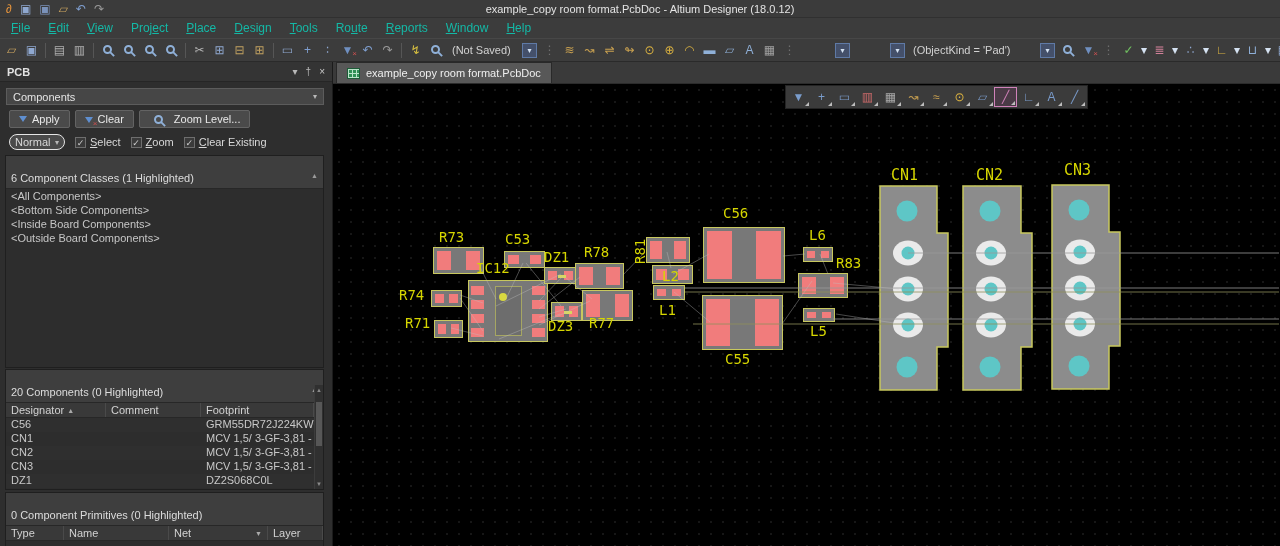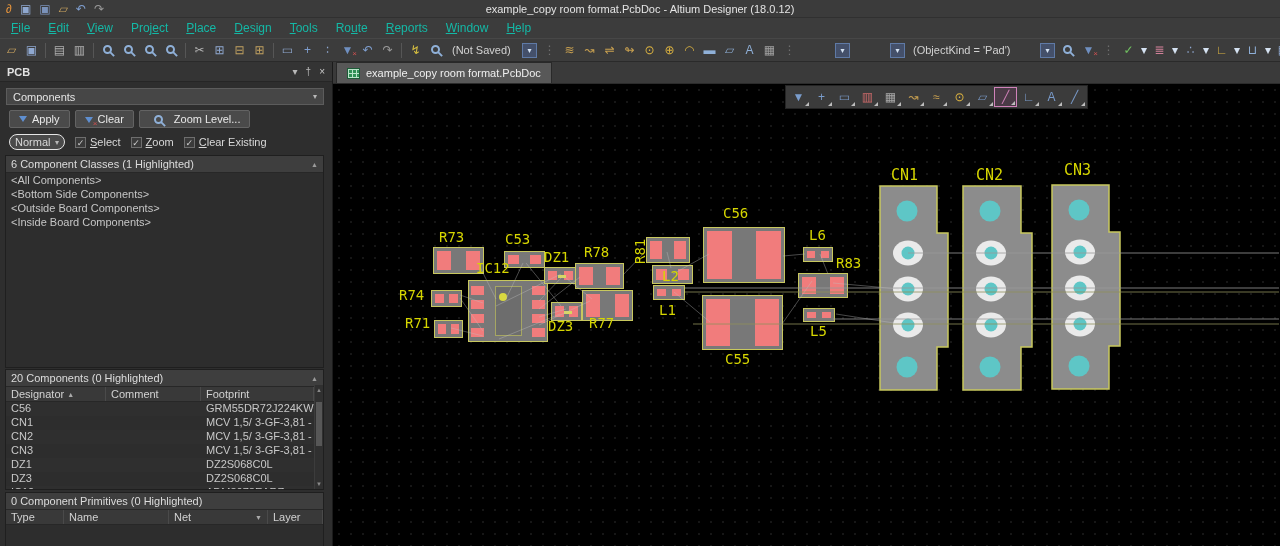--- a/index.html
+++ b/index.html
@@ -45,21 +45,21 @@
   .moderow{position:absolute;top:72px;left:9px;display:flex;align-items:center;gap:10px;font-size:11px;color:#d8d8d8}
   .combo2{width:56px;height:16px;background:#4a4a4a;border:1px solid #e5e5e5;border-radius:8px;display:flex;align-items:center;padding:0 5px;font-size:11px}
   .combo2 .arr{margin-left:auto;font-size:8px}
   .chk{display:flex;align-items:center;gap:4px}
   .chkbox{width:11px;height:11px;background:#3a3a3a;border:1px solid #6e6e6e;color:#cfcfcf;font-size:9px;line-height:10px;text-align:center;flex:none}
 
   .listblk{position:absolute;left:5px;right:8px;border:1px solid #1f1f1f;background:#2d2d2d;overflow:hidden}
   #list1{top:93px;height:213px}
   #list2{top:307px;height:121px}
   #list3{top:430px;height:70px}
-  .lhdr{height:15px;background:#3e3e3e;border-bottom:1px solid #272727;font-size:11px;color:#dcdcdc;display:flex;align-items:center;padding:8px 5px}
+  .lhdr{height:15px;background:#3e3e3e;border-bottom:1px solid #272727;font-size:11px;color:#dcdcdc;display:flex;align-items:flex-start;padding:16px 5px}
   .lhdr .carr{margin-left:auto;font-size:7px;color:#9a9a9a}
   .litem{height:14px;line-height:14px;font-size:11px;color:#c6c6c6;padding:0 5px;white-space:nowrap;overflow:hidden}
   .litem.sel{background:#7d7d7d;color:#fff}
   .colhdr{height:15px;background:#393939;display:flex;font-size:11px;color:#d2d2d2;border-bottom:1px solid #272727}
   .colcell{padding:0 5px;border-right:1px solid #4a4a4a;display:flex;align-items:center;gap:3px;overflow:hidden;white-space:nowrap}
   .colcell .sort{font-size:7px;color:#aaa}
   .trow{height:14px;display:flex;font-size:11px;color:#c8c8c8}
   .trow:nth-child(odd){background:#2f2f2f}
   .tcell{padding:0 5px;overflow:hidden;white-space:nowrap}
   .cliprow{height:6px;overflow:hidden}
@@ -247,22 +247,22 @@
     </div>
 
     <div class="listblk" id="list1">
       <div class="lhdr">
         <span>6 Component Classes (1 Highlighted)</span>
         <span class="carr" style="color: rgb(154, 154, 154);">▲</span>
       </div>
       <div id="class-items">
           <div class="litem">&lt;All Components&gt;</div>
           <div class="litem">&lt;Bottom Side Components&gt;</div>
+          <div class="litem">&lt;Inside Board Components&gt;</div>
           <div class="litem">&lt;Outside Board Components&gt;</div>
-          <div class="litem">&lt;Inside Board Components&gt;</div>
         </div>
     </div>
 
     <div class="listblk" id="list2">
       <div class="lhdr">
         <span>20 Components (0 Highlighted)</span>
         <span class="carr" style="color: rgb(154, 154, 154);">▲</span>
       </div>
       <div class="colhdr" id="comp-cols" style="margin-right: 9px;">
           <div class="colcell" style="width: 100px; flex: 0 0 auto;">Designator<span class="sort">▲</span></div>

